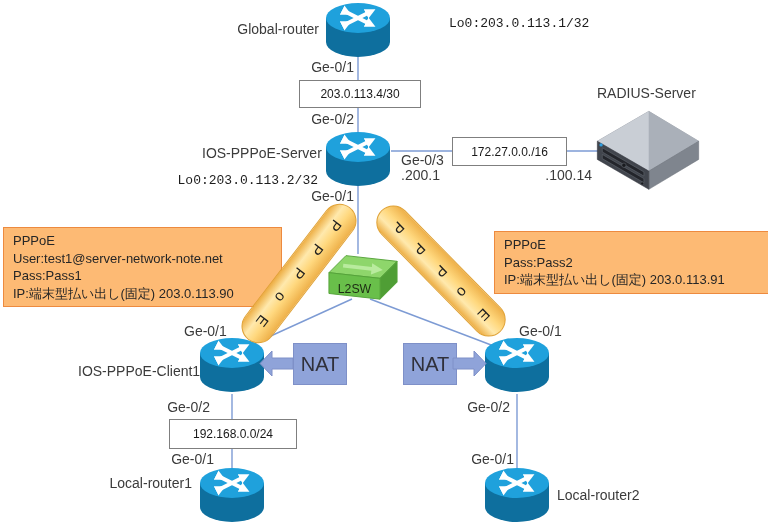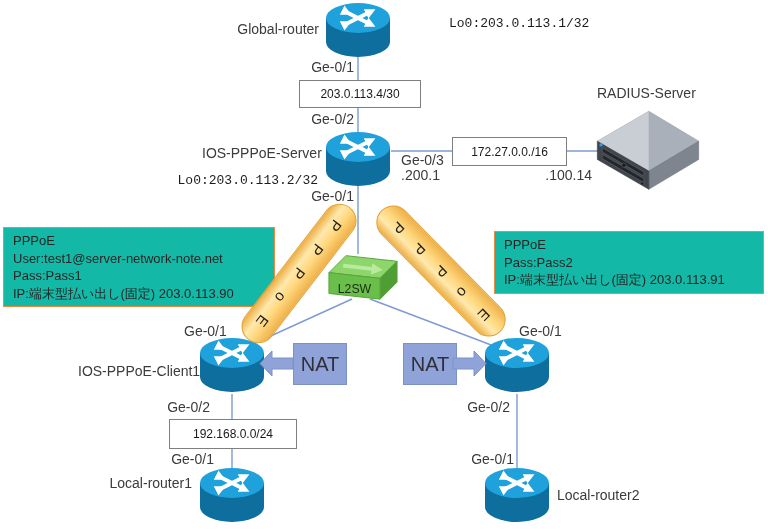--- a/index.html
+++ b/index.html
@@ -5,22 +5,22 @@
   html,body{margin:0;padding:0;background:#fff;}
   #stage{position:relative;width:768px;height:531px;background:#ffffff;overflow:hidden;
          font-family:"Liberation Sans",sans-serif;}
   svg{display:block;}
   .lbl{position:absolute;font-size:14px;color:#3b3b3b;white-space:nowrap;line-height:15px;}
   .right{text-align:right;}
   .mono{font-family:"Liberation Mono","DejaVu Sans Mono",monospace;font-size:13px;color:#1c1c1c;}
   .netbox{position:absolute;background:#ffffff;border:1.3px solid #7f7f7f;
           display:flex;align-items:center;justify-content:center;
           font-size:12px;color:#191919;}
-  .callout{position:absolute;background:#14b8a6;border:1.6px solid #ed8a3f;
-           padding:4px 9px 4px 9px;font-size:13px;line-height:17.5px;color:#262626;z-index:2;}
+  .callout{position:absolute;background:#fdba74;border:1.6px solid #ed8a3f;
+           padding:4px 16px 4px 9px;font-size:13px;line-height:17.5px;color:#262626;z-index:2;}
   .callout div{white-space:nowrap;}
   .natbox{position:absolute;background:#8fa3d9;border:1px solid #7e90c8;
           display:flex;align-items:center;justify-content:center;
           font-size:20px;color:#30303a;z-index:4;}
   .tube{position:absolute;width:34px;border-radius:17px;border:1.5px solid #e0a235;
         background:linear-gradient(90deg,#edae44 0%,#ffe9ad 32%,#ffd87e 60%,#eeb049 100%);
         display:flex;flex-direction:column;align-items:center;justify-content:space-evenly;
         z-index:5;box-sizing:border-box;}
   .tube span{font-size:15px;color:#1f1f1f;line-height:15px;}
   #tube1{left:282px;top:190px;height:167px;transform:rotate(37.5deg);}

